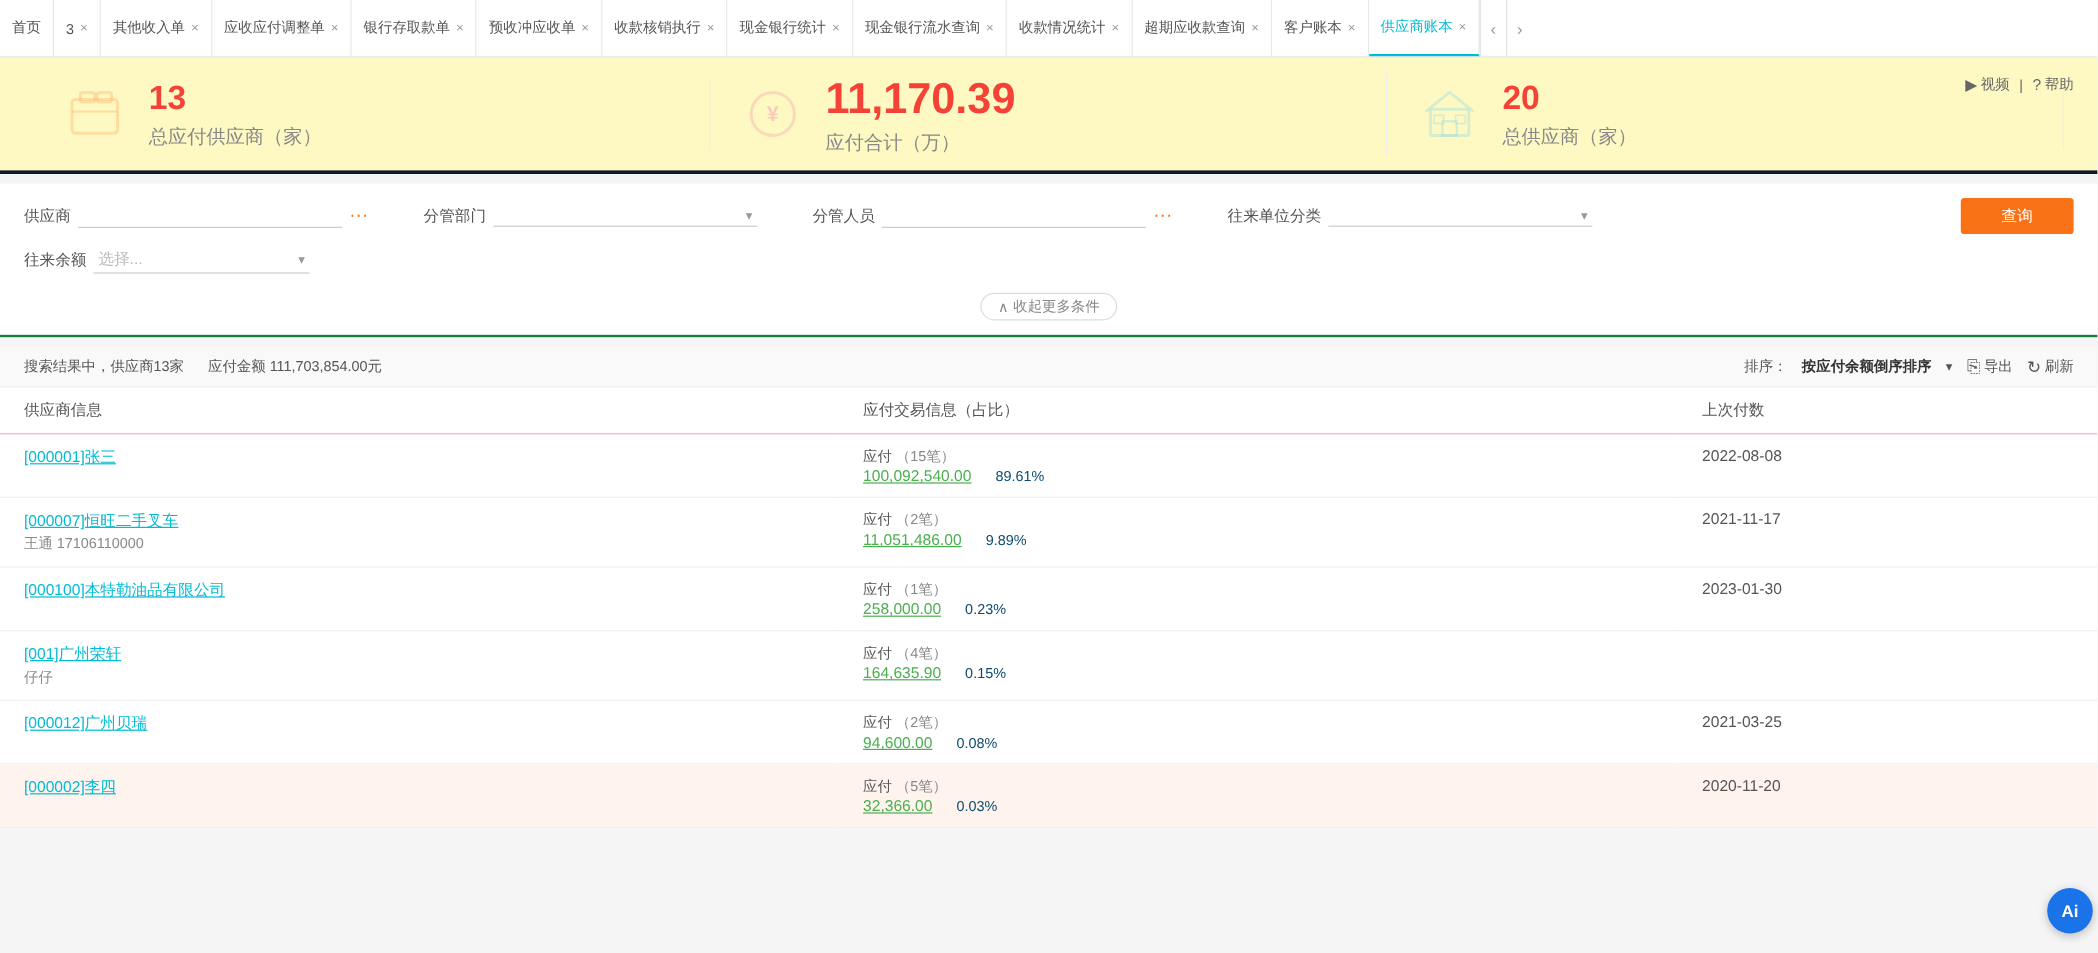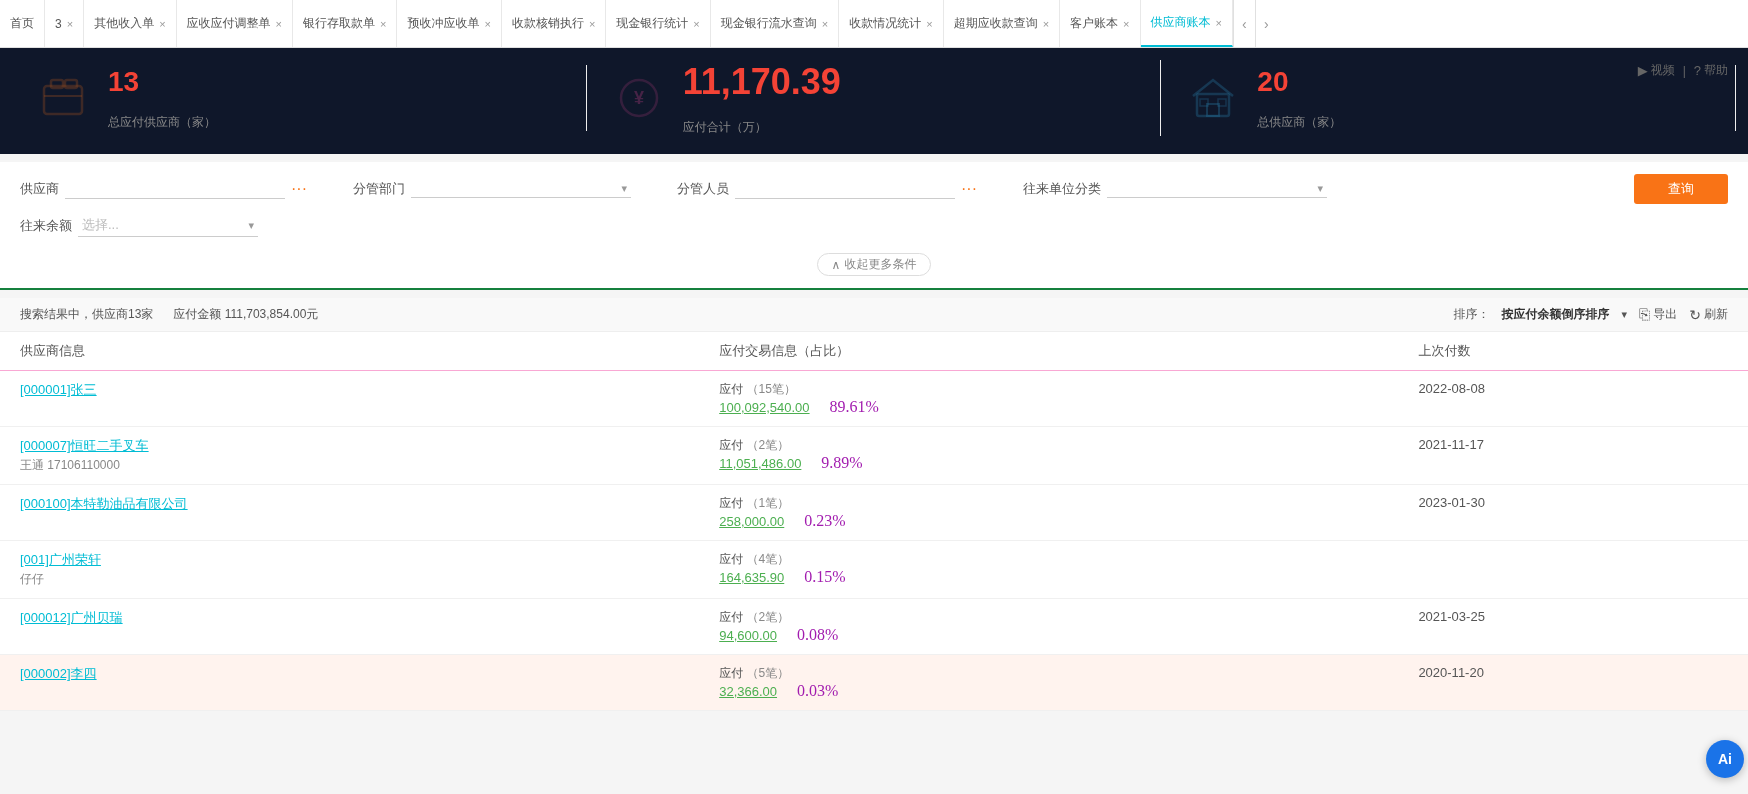--- a/index.html
+++ b/index.html
@@ -42,23 +42,23 @@
       cursor: pointer;
       color: #999;
       font-size: 14px;
       border-left: 1px solid #e0e0e0;
       flex-shrink: 0;
     }
 
     
     .summary-bar {
       display: flex;
-      background: #0f172a;
-      padding: 12px 12px;
-      border-bottom: 6px solid #0f172a;
+      background: #fef9c3;
+      padding: 12px 28px;
+      border-bottom: 3px solid #0f172a;
       align-items: center;
       position: relative;
     }
     .summary-item {
       display: flex;
       align-items: center;
       flex: 1;
       border-right: 1px solid #eee;
       padding: 0 24px;
     }
@@ -79,23 +79,23 @@
     .icon-store { color: #38bdf8; }
     .summary-text {}
     .summary-number {
       font-size: 28px;
       font-weight: bold;
       color: #f44336;
       line-height: 1.2;
     }
     .summary-number.large { font-size: 36px; }
     .summary-label {
-      font-size: 12px;
+      font-size: 16px;
       color: #888;
-      margin-top: 16px;
+      margin-top: 6px;
     }
     .top-right-links {
       position: absolute;
       right: 20px;
       top: 14px;
       font-size: 12px;
       color: #666;
       display: flex;
       gap: 8px;
       align-items: center;
@@ -254,21 +254,21 @@
       margin-top: 2px;
     }
     .amount-green {
       color: #4caf50;
       text-decoration: underline;
       cursor: pointer;
       font-size: 13px;
     }
     .tx-label { font-size: 12px; color: #555; }
     .tx-count { font-size: 12px; color: #888; }
-    .percent { font-size: 16px; color: #a21caf; margin-left: 20px; font-family: Liberation Serif, serif; }
+    .percent { font-size: 12px; color: #0c4a6e; margin-left: 20px; }
     .date-text { font-size: 13px; color: #555; }
 
     
     ::-webkit-scrollbar { width: 6px; height: 6px; }
     ::-webkit-scrollbar-thumb { background: #ccc; border-radius: 3px; }
     ::-webkit-scrollbar-track { background: #f5f5f5; }
   </style>
 </head>
 <body>
 

